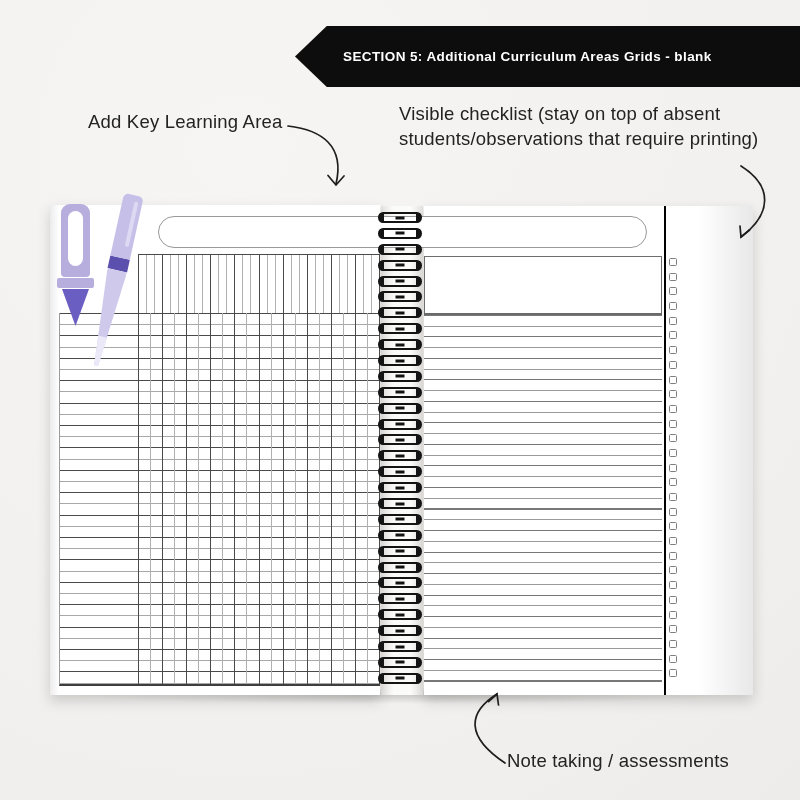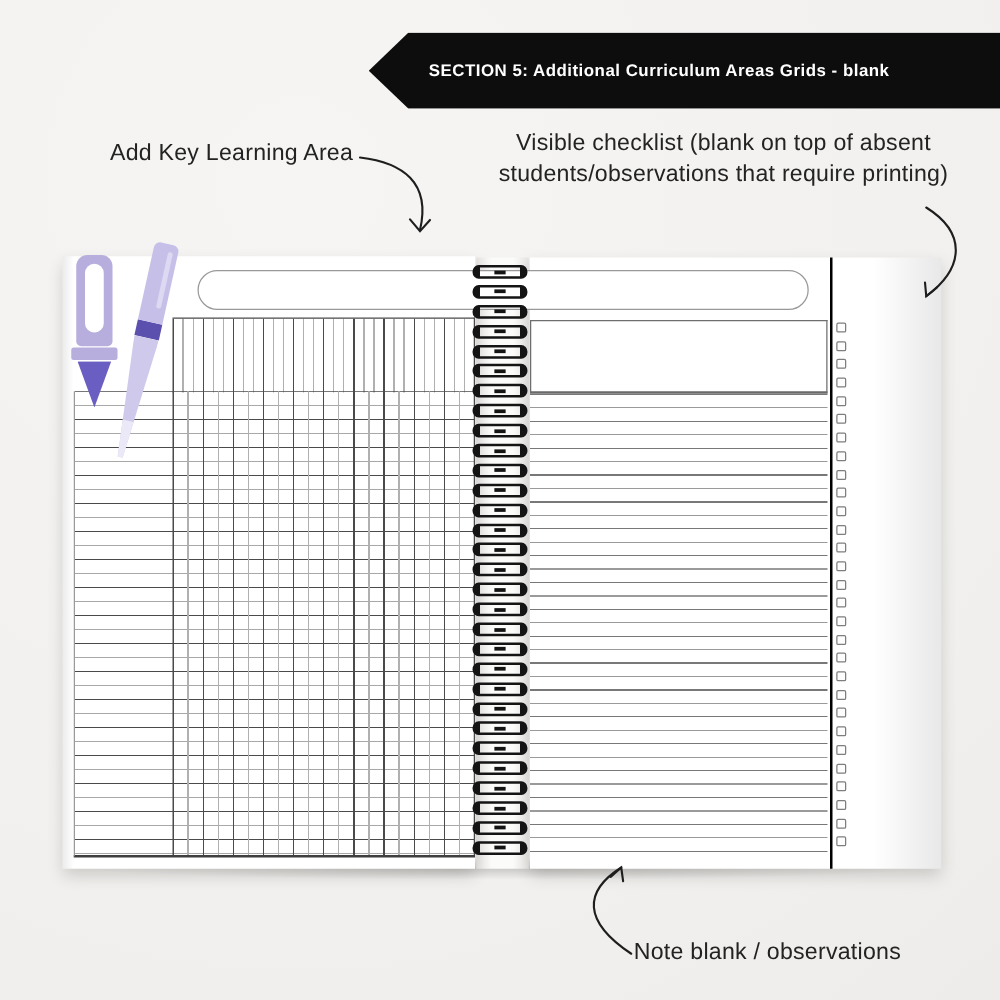--- a/index.html
+++ b/index.html
@@ -21,21 +21,21 @@
     z-index:8;
   }
   .banner span{
     color:var(--banner-text,#fff);
     font-size:13.5px;font-weight:bold;letter-spacing:.4px;
     padding-left:48px;white-space:nowrap;text-align:right;
   }
   
   .annotation{
     position:absolute;color:var(--annotation-text,#232323);
-    font-size:18.5px;letter-spacing:.2px;z-index:8;white-space:nowrap;text-align:center;
+    font-size:18.5px;letter-spacing:.2px;z-index:8;white-space:nowrap;
   }
   .ann-key{left:88px;top:111px;}
   .ann-checklist{left:399px;top:101px;line-height:25px;}
   .ann-note{left:507px;top:750px;}
   .arrow-overlay{position:absolute;left:0;top:0;width:800px;height:800px;z-index:8;pointer-events:none;}
   
   .page{
     position:absolute;background:#fff;z-index:1;
     box-shadow:0 6px 12px rgba(70,65,60,.22);
   }
@@ -151,25 +151,25 @@
 
   <div class="notebook-shadow"></div>
 
   <div class="banner">
     <span>SECTION 5: Additional Curriculum Areas Grids - blank</span>
   </div>
 
   <div class="annotation ann-key">Add Key Learning Area</div>
 
   <div class="annotation ann-checklist">
-    <div>Visible checklist (blank on top of absent</div>
+    <div>Visible checklist (stay on top of absent</div>
     <div>students/observations that require printing)</div>
   </div>
 
-  <div class="annotation ann-note">Note blank / observations</div>
+  <div class="annotation ann-note">Note taking / assessments</div>
 
   <div class="spine-gap"></div>
   <div class="page page-left"></div>
   <div class="page page-right"></div>
 
   <div class="title-pill"></div>
 
   <div class="header-grid"></div>
   <div class="rows-area"></div>
   <div class="col-grid"></div>

